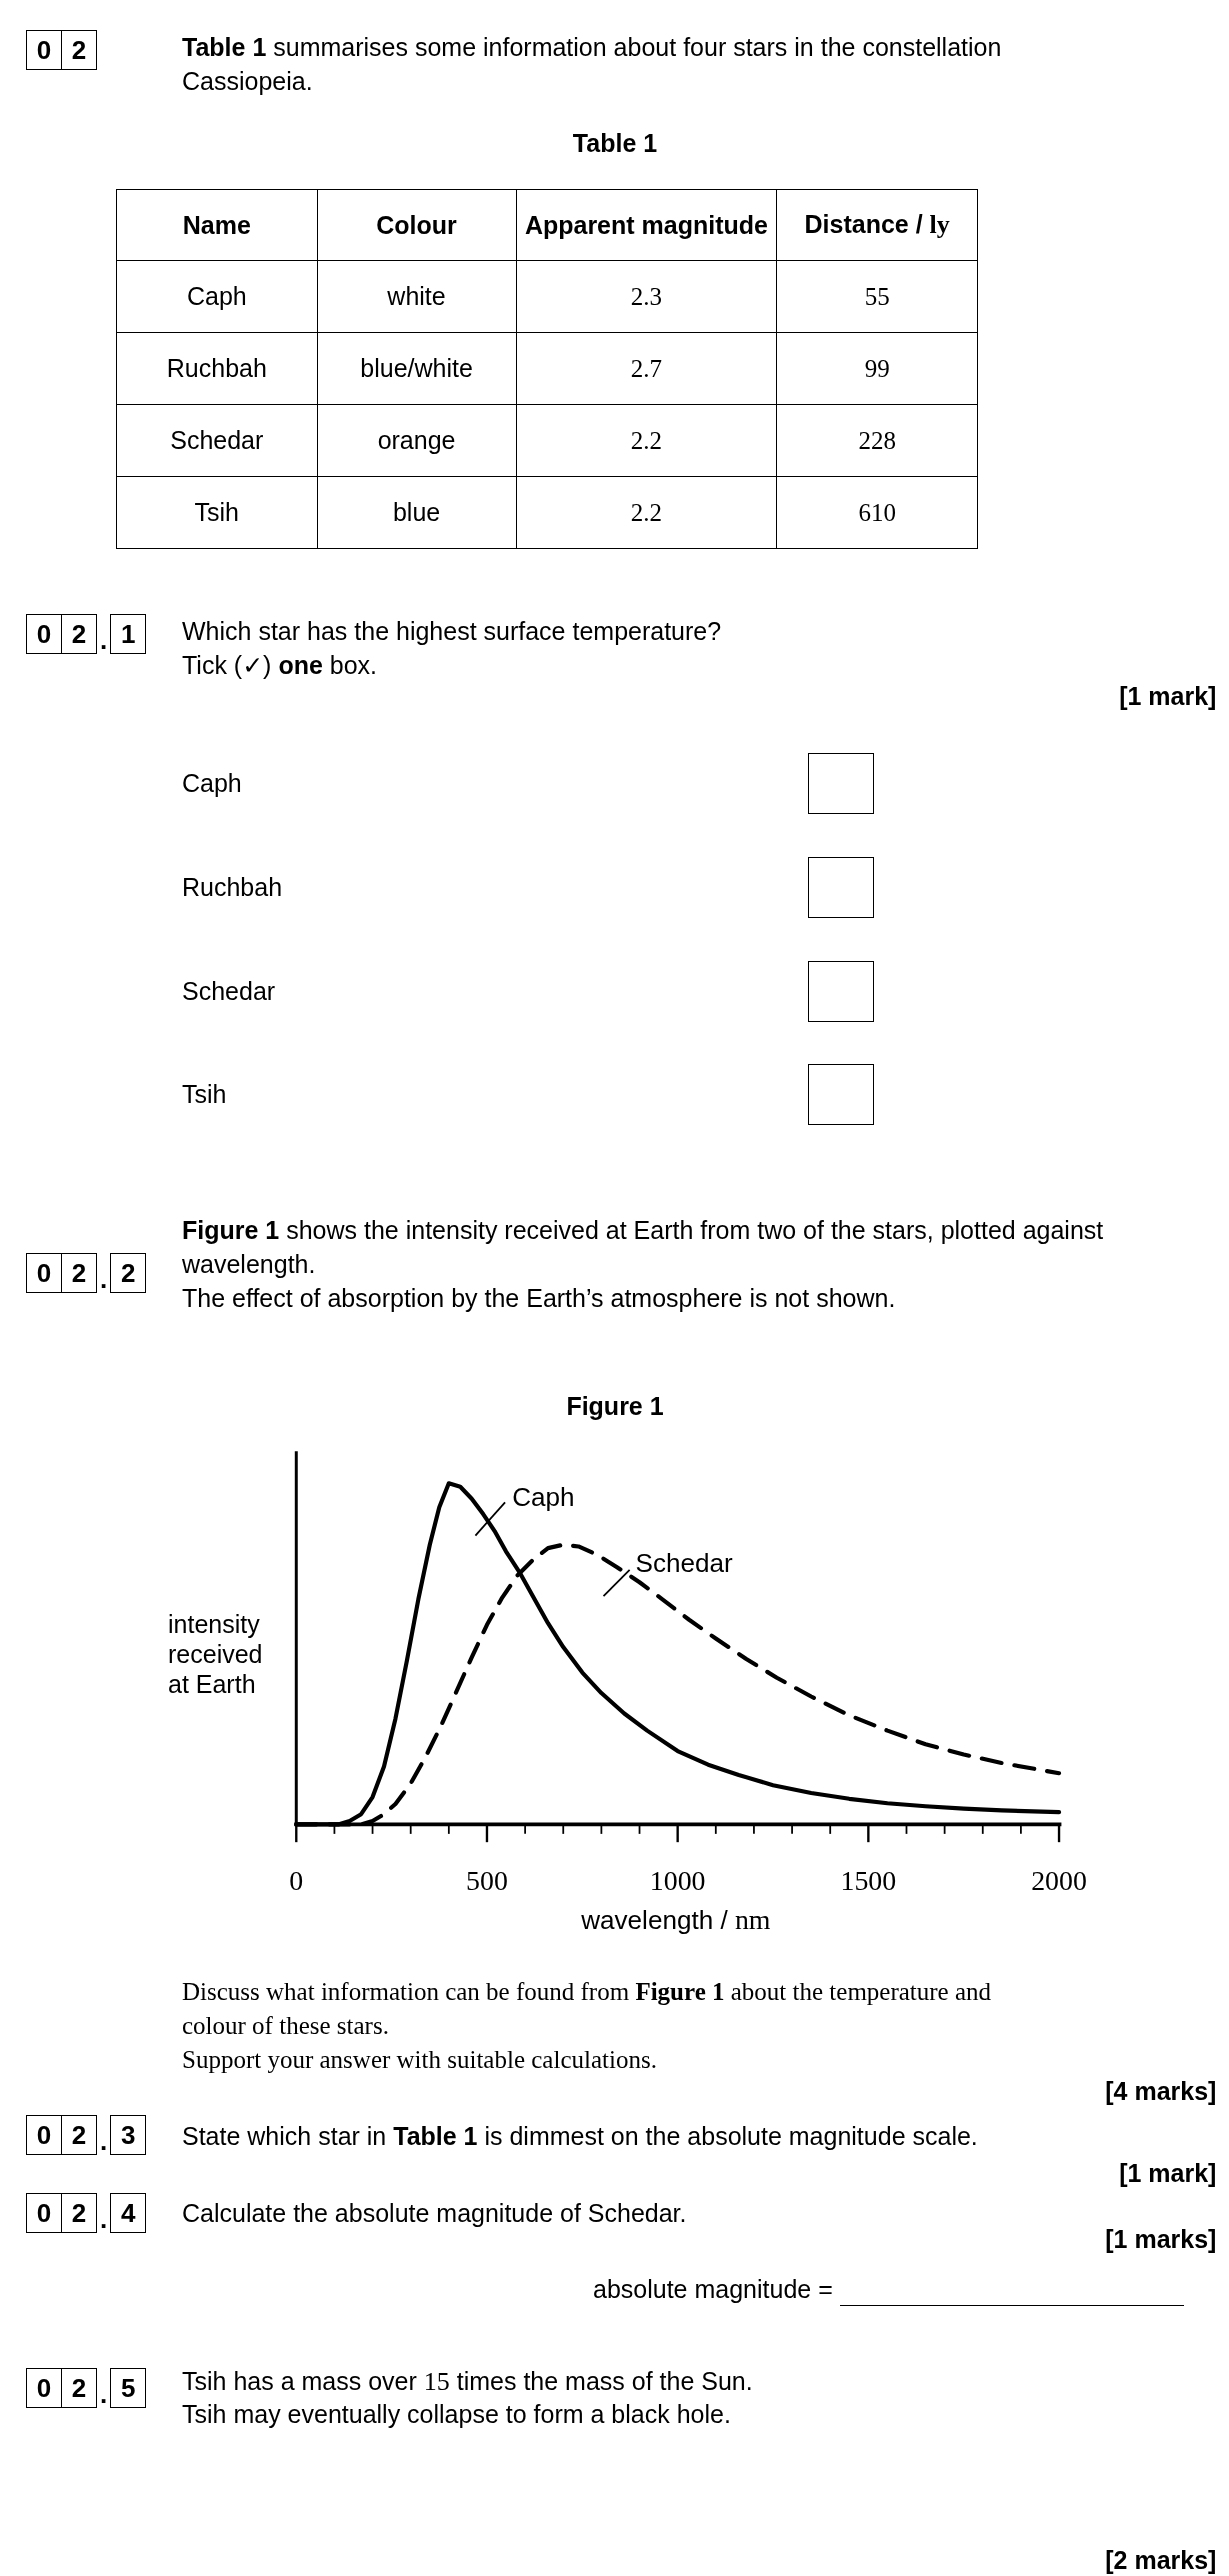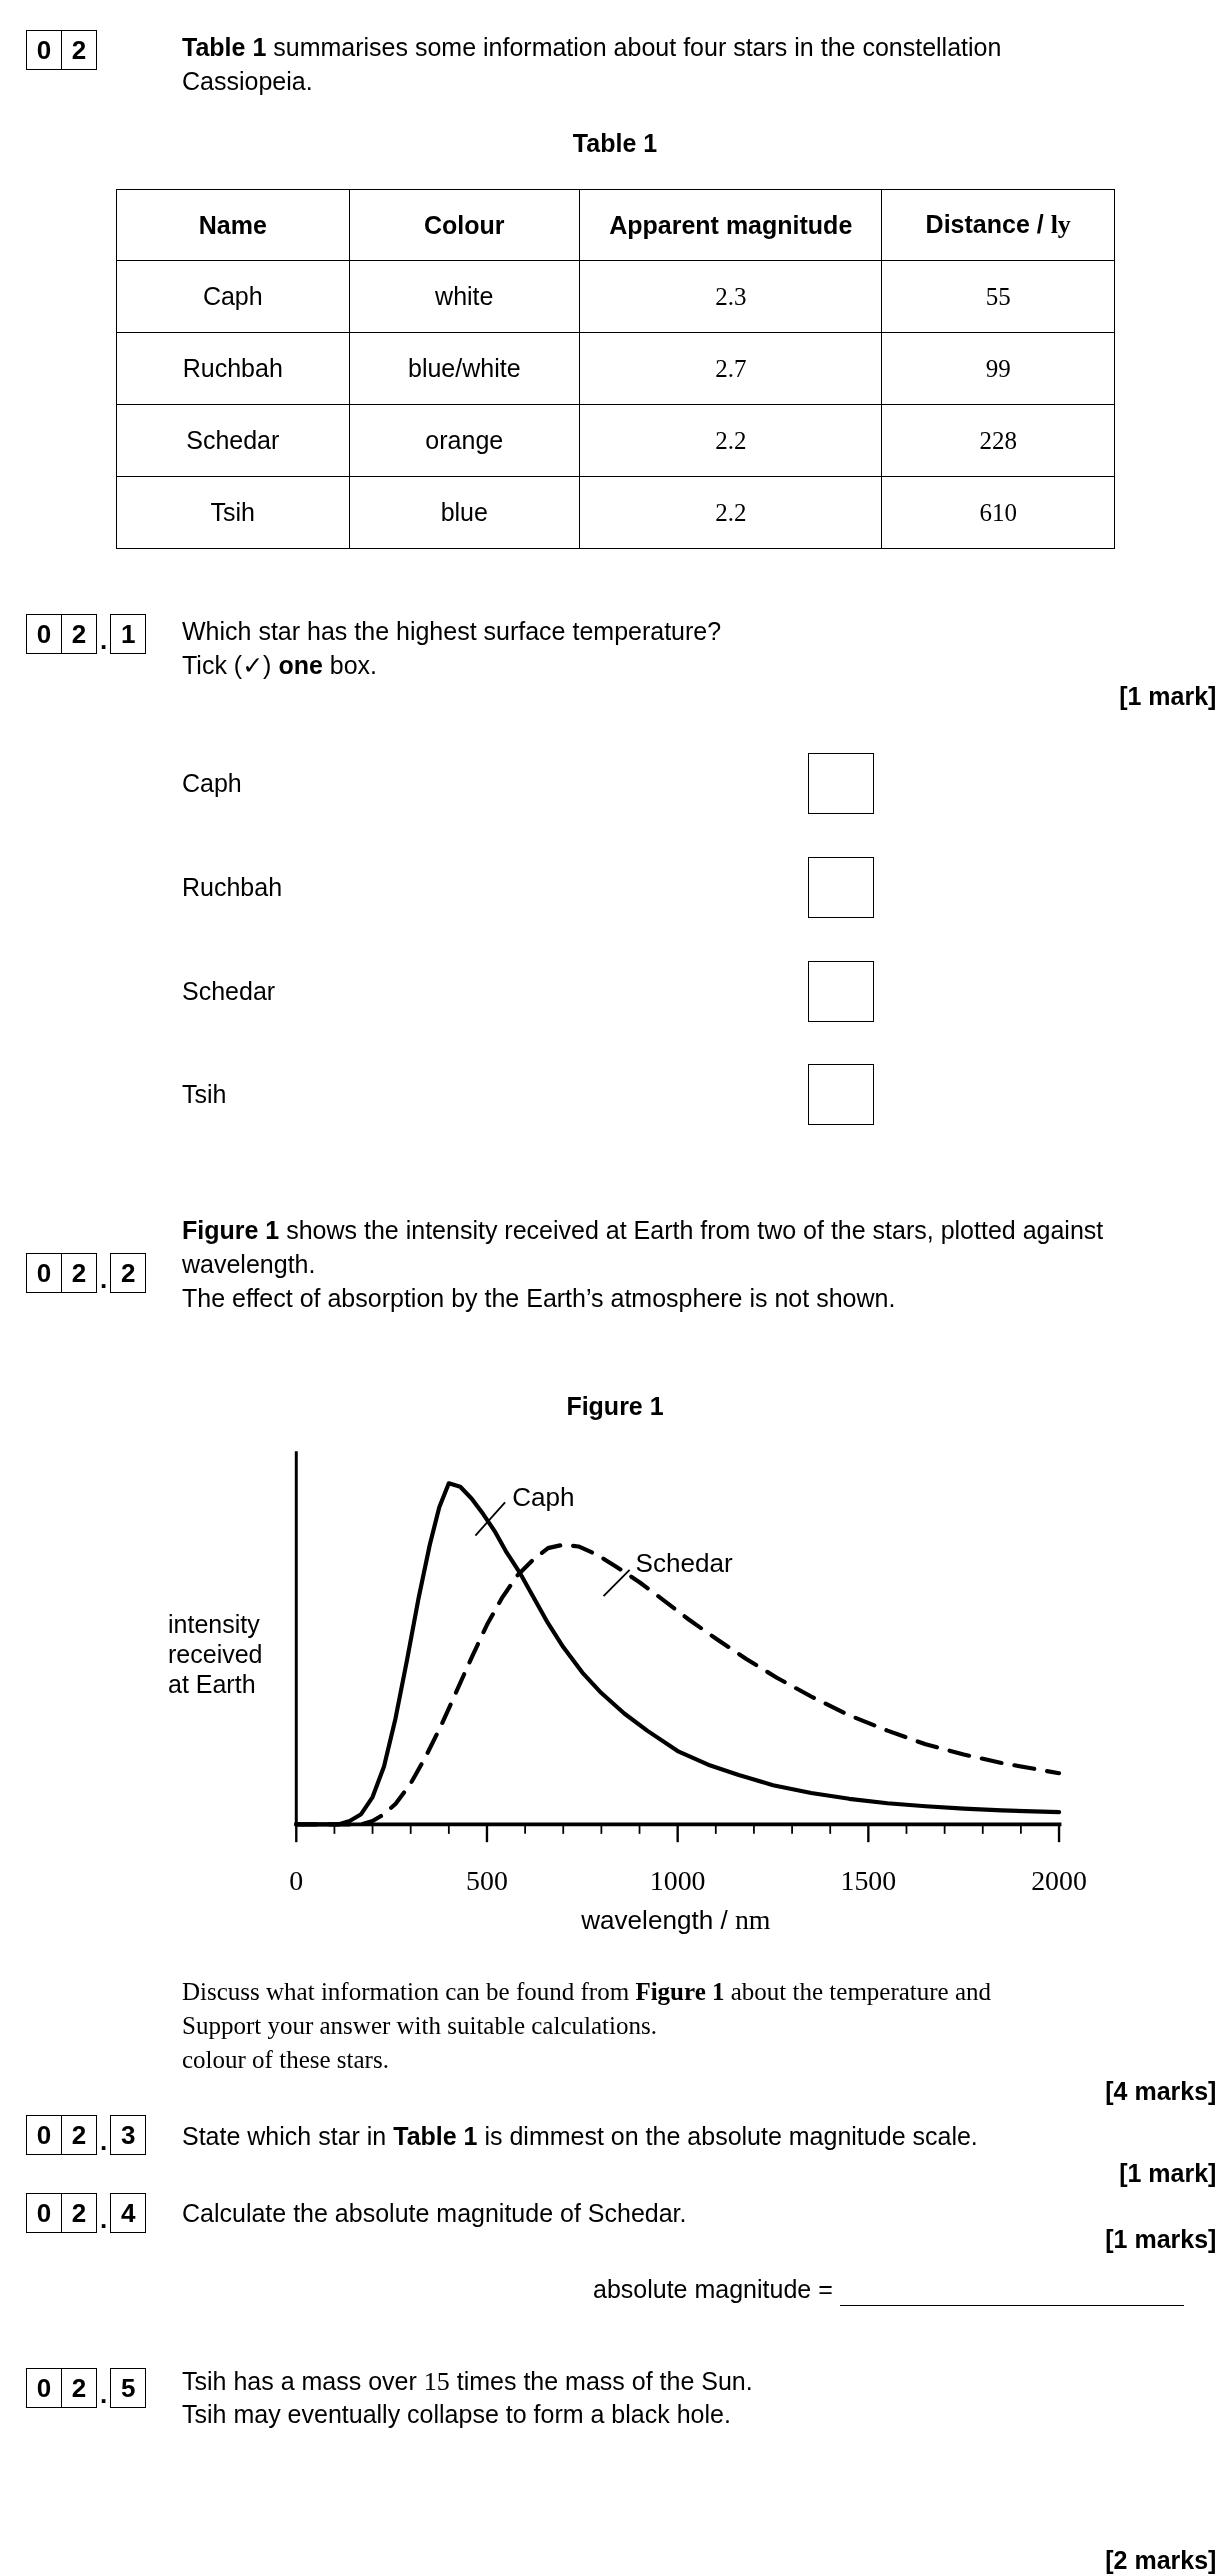--- a/index.html
+++ b/index.html
@@ -16,21 +16,21 @@
   .qnum{position:absolute;display:flex;align-items:flex-end;}
   .qnum-main{display:flex;border:1.8px solid #000;}
   .qnum-cell{width:34px;height:38px;display:flex;align-items:center;justify-content:center;
              font-weight:bold;font-size:26px;}
   .qnum-cell + .qnum-cell{border-left:1.8px solid #000;}
   .qnum-dot{font-weight:bold;font-size:26px;line-height:1;margin:0 3px 1.2px 3px;}
   .qnum-sub{width:34px;height:38px;border:1.8px solid #000;display:flex;align-items:center;
             justify-content:center;font-weight:bold;font-size:26px;}
 
   
-  .dtable{position:absolute;left:116px;top:189px;width:999px;border-collapse:collapse;
+  .dtable{position:absolute;left:116px;top:189px;width:862px;border-collapse:collapse;
           table-layout:fixed;border:1.8px solid #000;}
   .dtable th,.dtable td{border:1.2px solid #000;text-align:center;vertical-align:middle;
           font-size:25px;padding:0;}
   .dtable th{font-weight:bold;height:70px;}
   .dtable td{height:71px;font-weight:normal;}
   .dtable thead th{border-bottom:1.8px solid #000;}
 
   
   .option-row{position:absolute;left:182px;width:692px;height:64px;display:flex;
               align-items:center;justify-content:space-between;}
@@ -199,22 +199,22 @@
     <line x1="552" y1="188" x2="602" y2="132" stroke="#000" stroke-width="3"></line>
     <text x="614" y="138" class="svg-sans">Caph</text>
     <line x1="768" y1="290" x2="812" y2="246" stroke="#000" stroke-width="3"></line>
     <text x="822" y="250" class="svg-sans">Schedar</text>
 
     <text x="890" y="852" text-anchor="middle"><tspan class="svg-sans">wavelength / </tspan><tspan class="svg-serif">nm</tspan></text>
   </svg>
 
   <div class="abs txt" style="left:182px;top:1975px;line-height:34px;font-family:Liberation Serif, serif;">
     <div><span>Discuss what information can be found from </span><b>Figure 1</b><span> about the temperature and</span></div>
+    <div>colour of these stars.</div>
     <div>Support your answer with suitable calculations.</div>
-    <div>colour of these stars.</div>
   </div>
   <div class="marks" style="top:2077px;">[4 marks]</div>
 
   <div class="qnum" style="left:26px;top:2115px;">
     <div class="qnum-main">
       <span class="qnum-cell">0</span>
       <span class="qnum-cell">2</span>
     </div>
     <span class="qnum-dot">.</span>
     <div class="qnum-sub">3</div>

